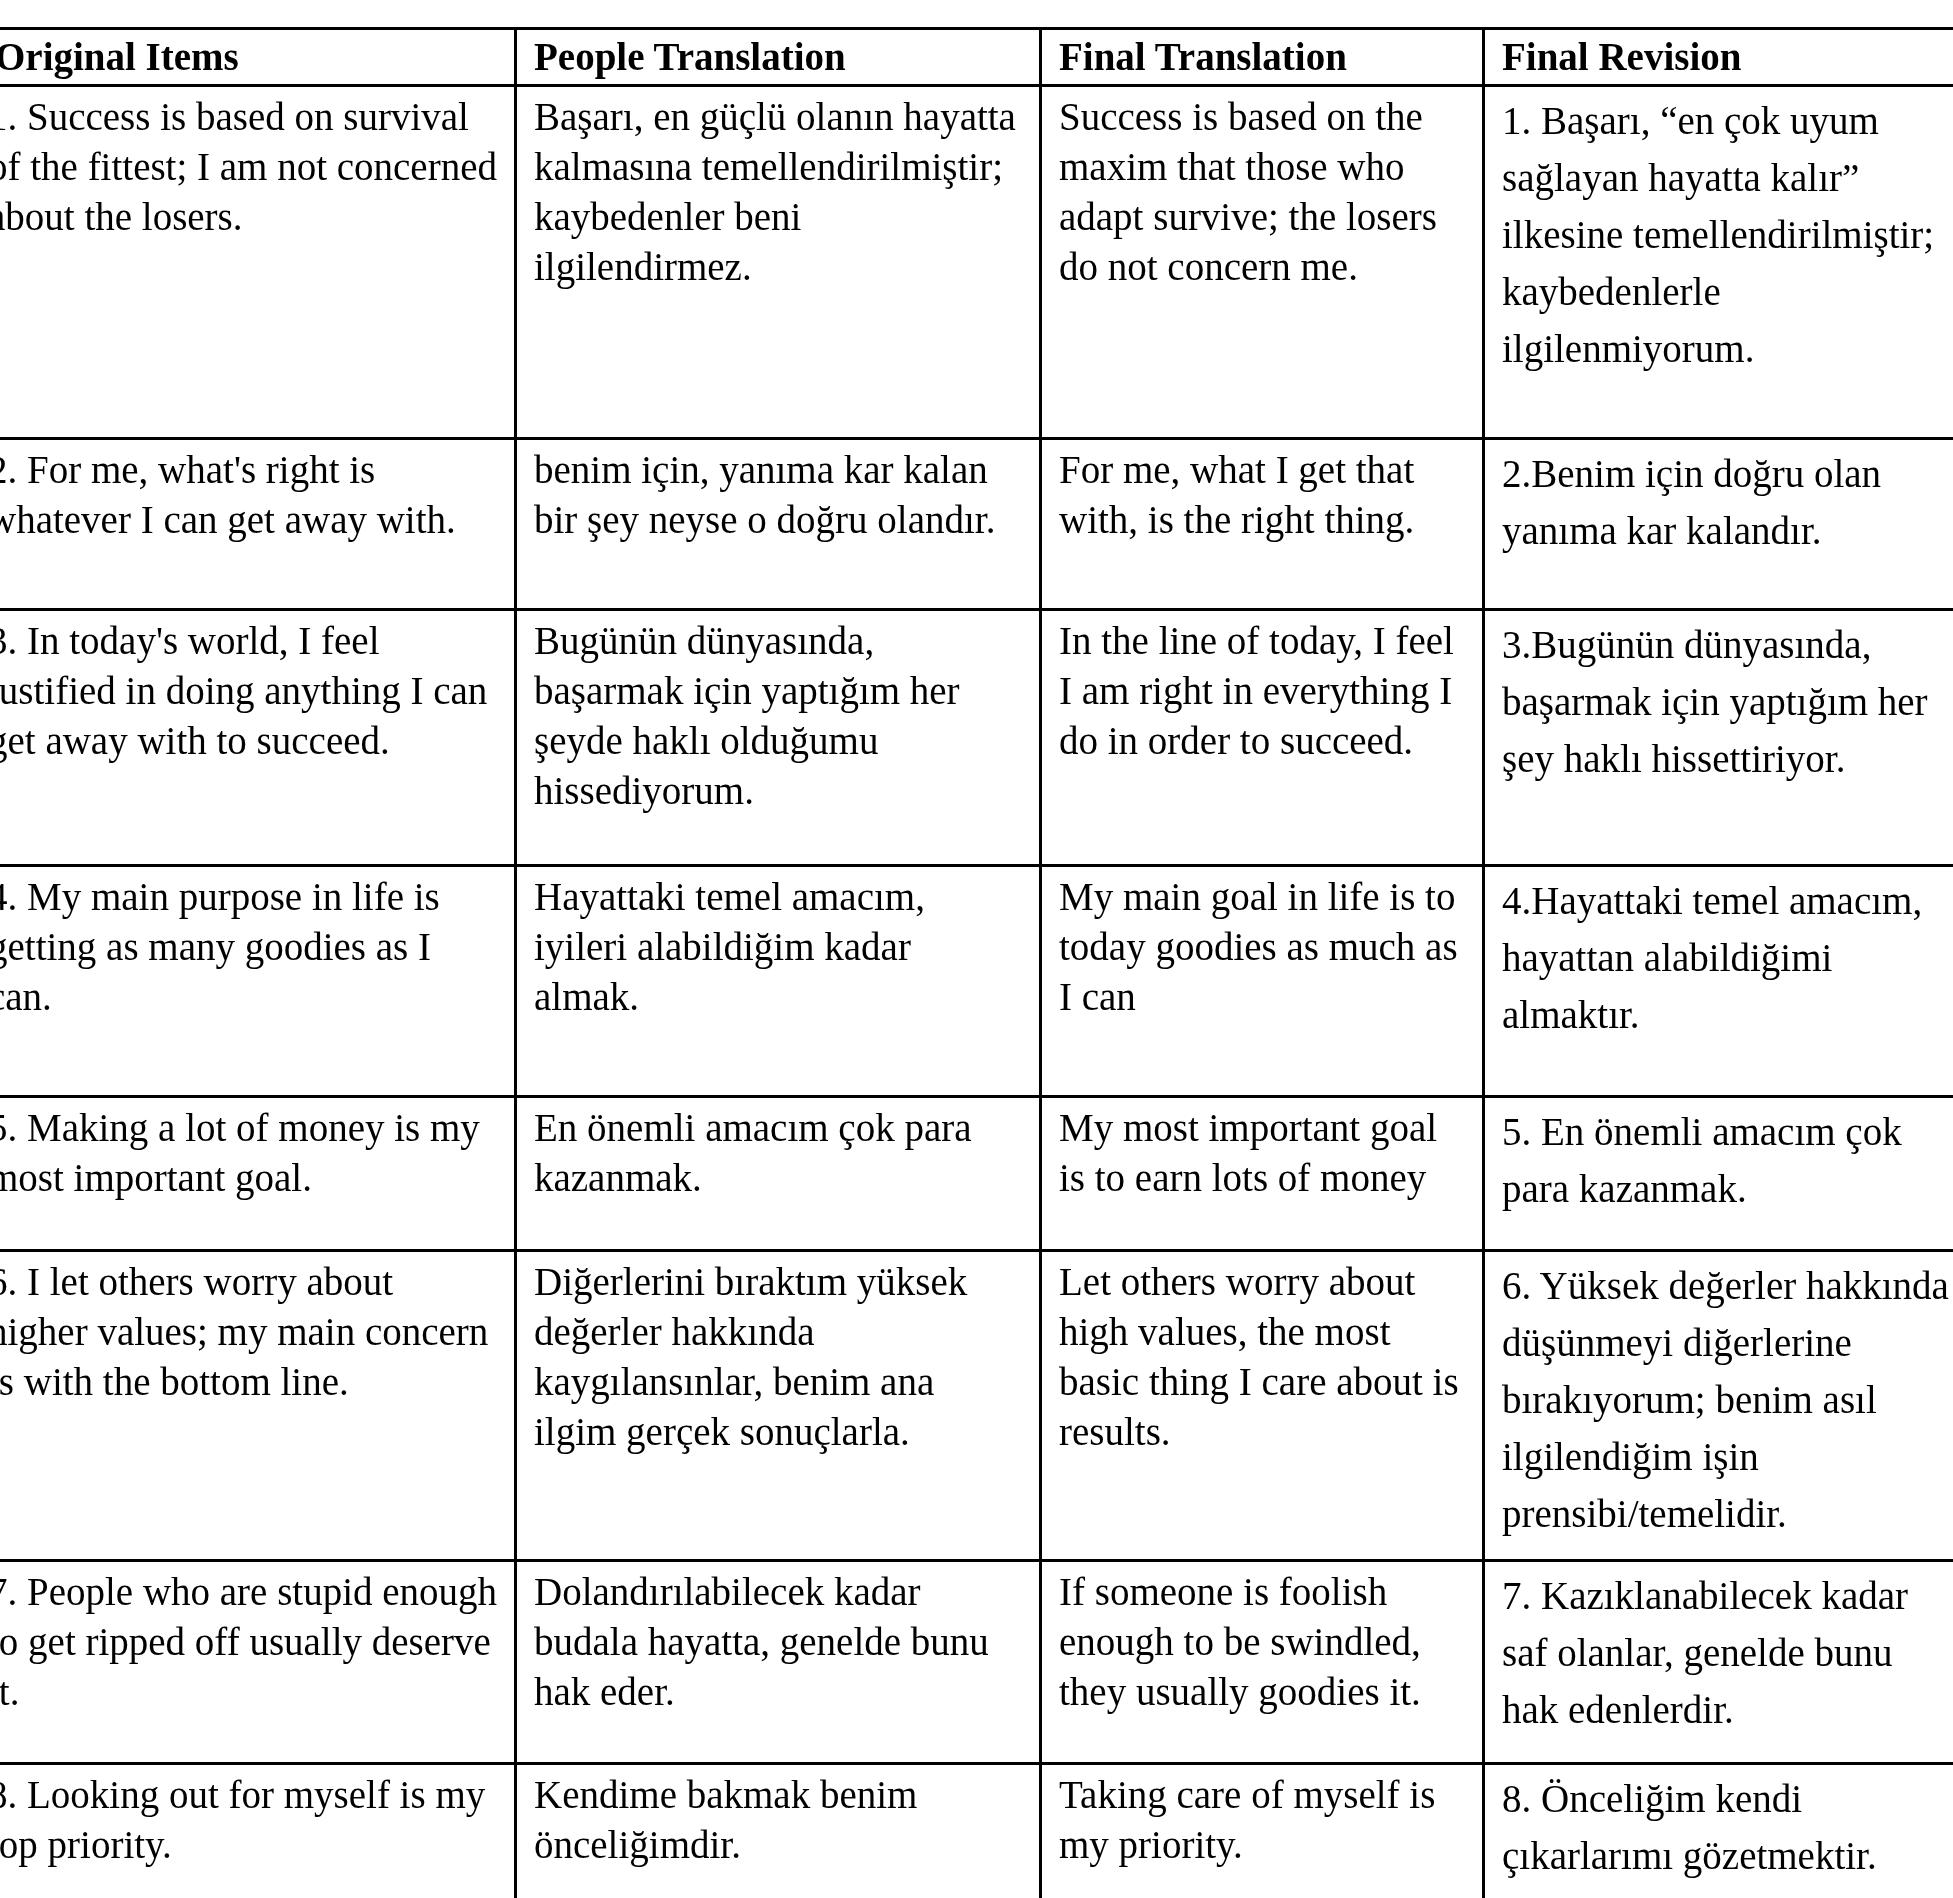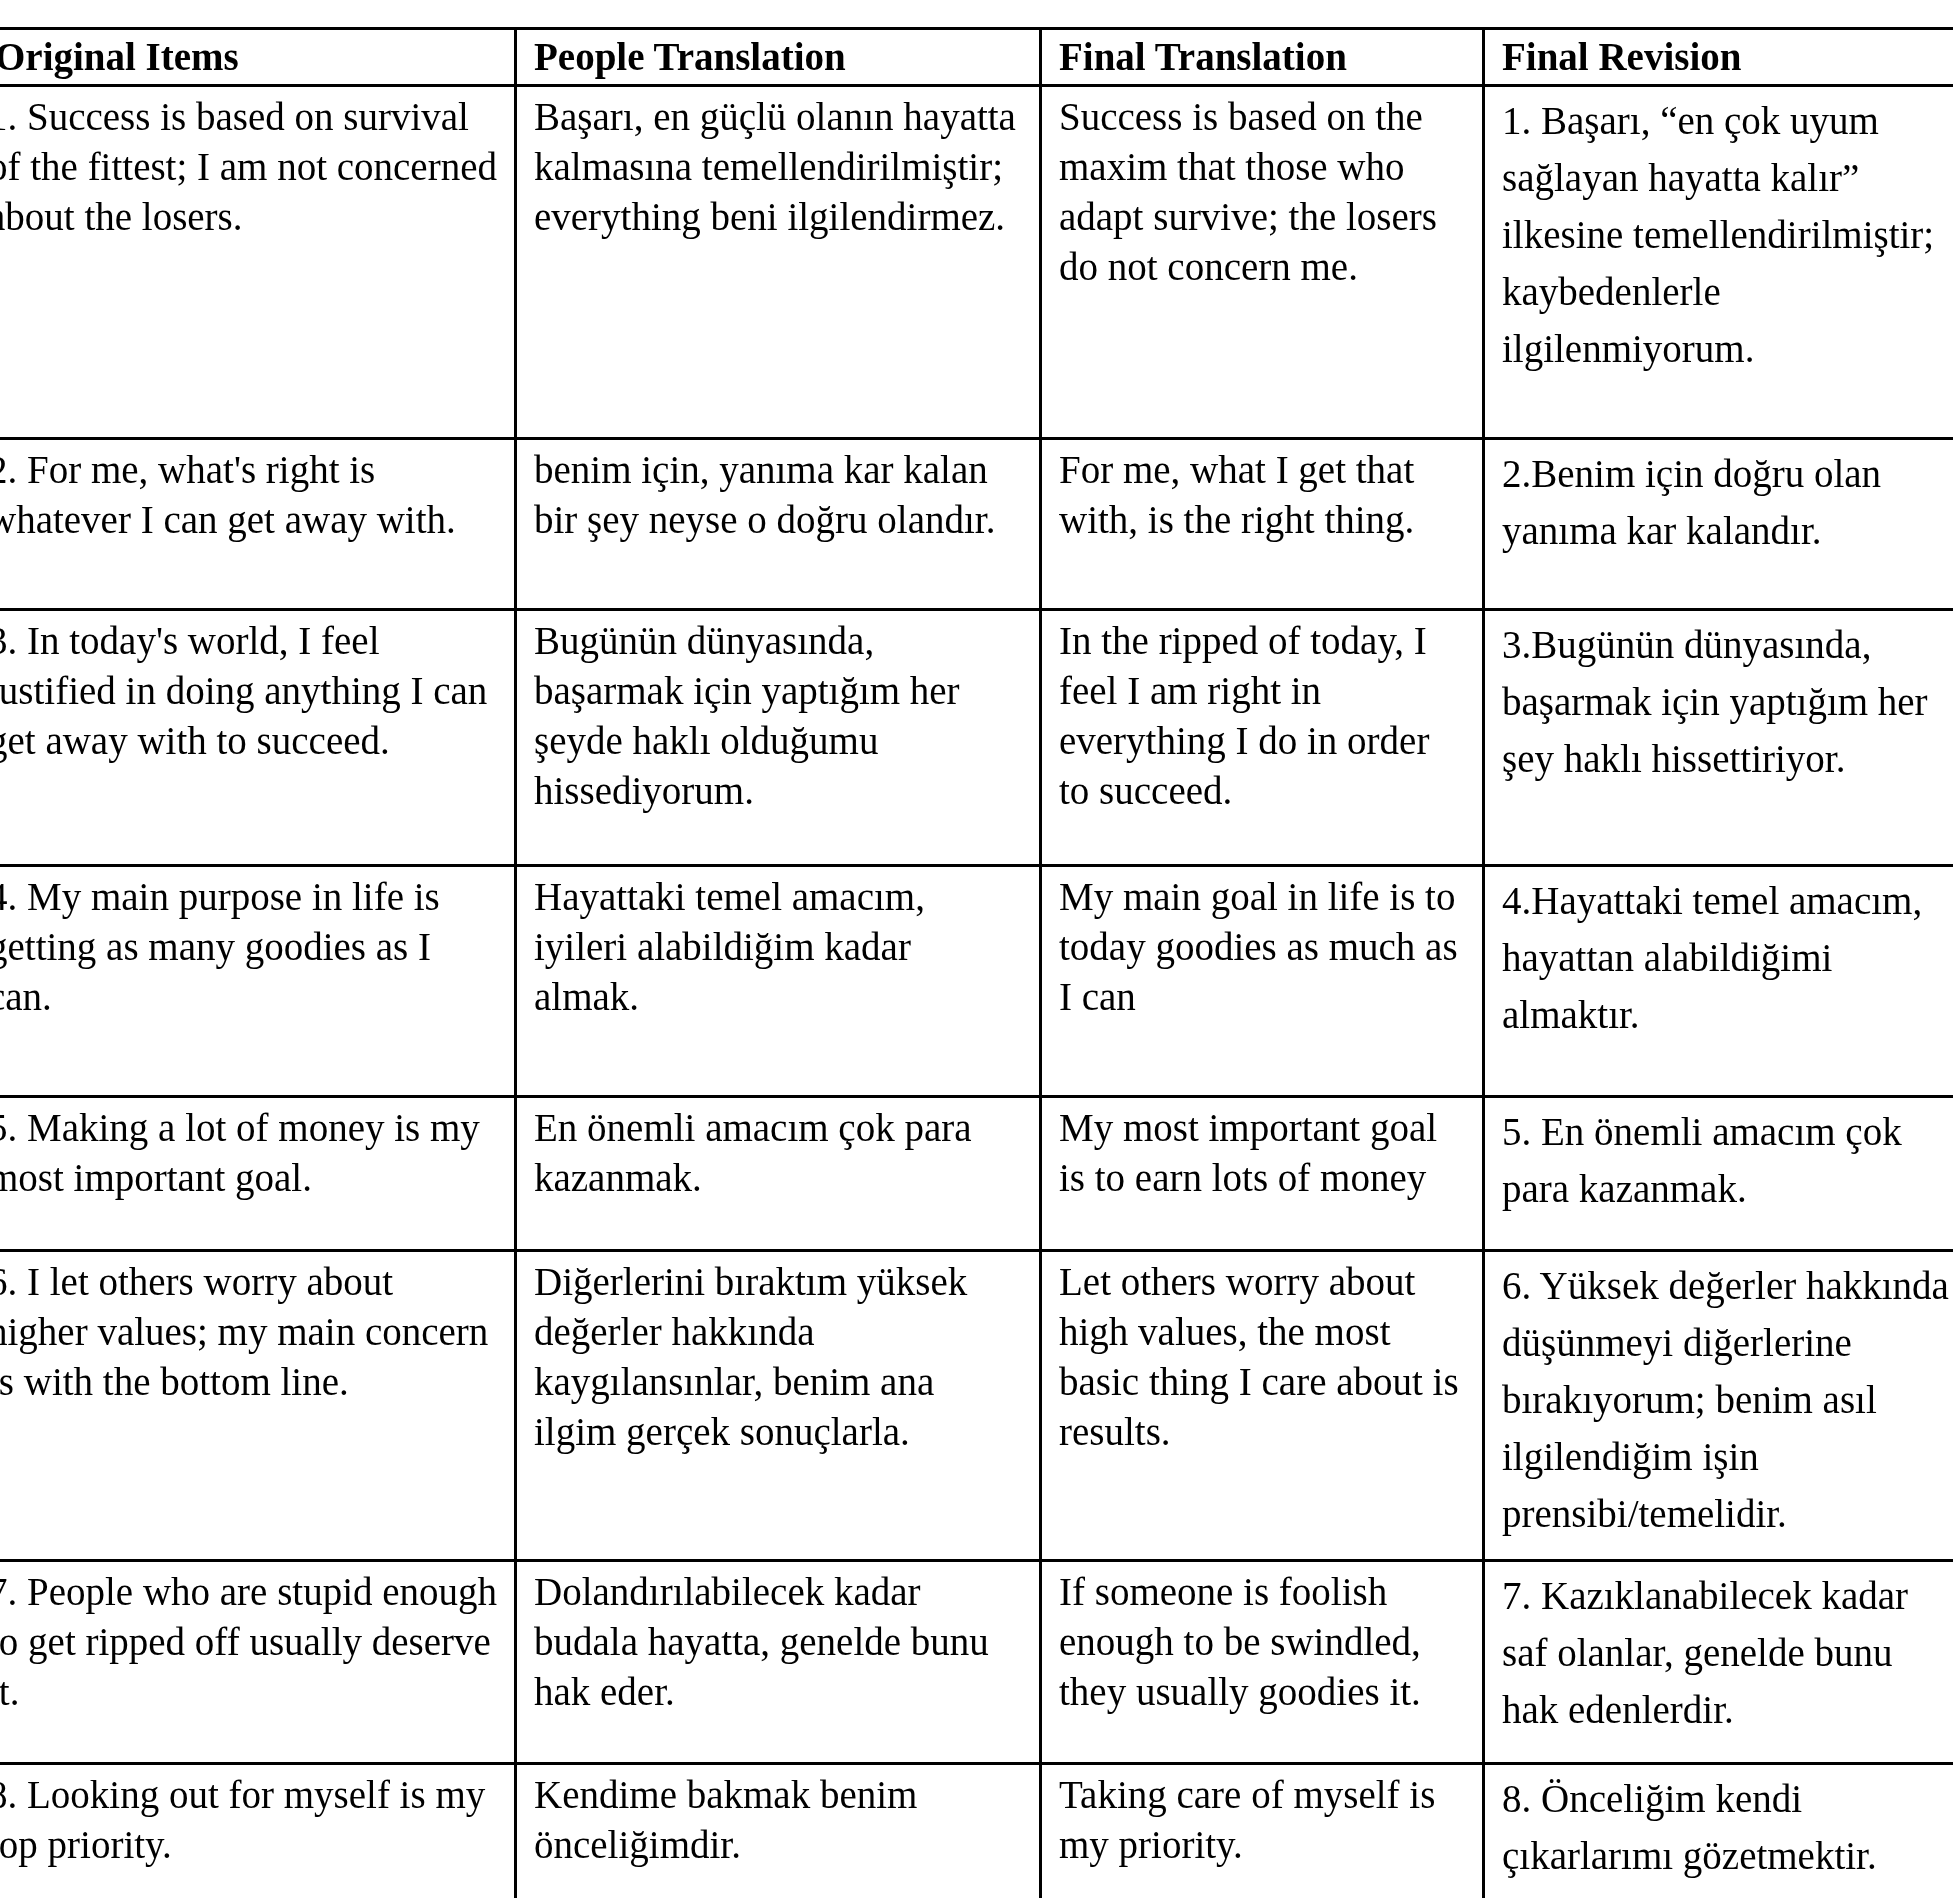--- a/index.html
+++ b/index.html
@@ -71,34 +71,34 @@
       <tr>
         <th>Original Items</th>
         <th>People Translation</th>
         <th>Final Translation</th>
         <th>Final Revision</th>
       </tr>
     </thead>
     <tbody>
       <tr class="r1">
         <td class="c1">1. Success is based on survival of the fittest; I am not concerned about the losers.</td>
-        <td class="c2">Başarı, en güçlü olanın hayatta kalmasına temellendirilmiştir; everything beni ilgilendirmez.</td>
+        <td class="c2">Başarı, en güçlü olanın hayatta kalmasına temellendirilmiştir; kaybedenler beni ilgilendirmez.</td>
         <td class="c3">Success is based on the maxim that those who adapt survive; the losers do not concern me.</td>
         <td class="c4">1. Başarı, “en çok uyum sağlayan hayatta kalır” ilkesine temellendirilmiştir; kaybedenlerle ilgilenmiyorum.</td>
       </tr>
       <tr class="r2">
         <td class="c1">2. For me, what's right is whatever I can get away with.</td>
         <td class="c2">benim için, yanıma kar kalan bir şey neyse o doğru olandır.</td>
         <td class="c3">For me, what I get that with, is the right thing.</td>
         <td class="c4">2.Benim için doğru olan yanıma kar kalandır.</td>
       </tr>
       <tr class="r3">
         <td class="c1">3. In today's world, I feel justified in doing anything I can get away with to succeed.</td>
         <td class="c2">Bugünün dünyasında, başarmak için yaptığım her şeyde haklı olduğumu hissediyorum.</td>
-        <td class="c3">In the ripped of today, I feel I am right in everything I do in order to succeed.</td>
+        <td class="c3">In the line of today, I feel I am right in everything I do in order to succeed.</td>
         <td class="c4">3.Bugünün dünyasında, başarmak için yaptığım her şey haklı hissettiriyor.</td>
       </tr>
       <tr class="r4">
         <td class="c1">4. My main purpose in life is getting as many goodies as I can.</td>
         <td class="c2">Hayattaki temel amacım, iyileri alabildiğim kadar almak.</td>
         <td class="c3">My main goal in life is to today goodies as much as I can</td>
         <td class="c4">4.Hayattaki temel amacım, hayattan alabildiğimi almaktır.</td>
       </tr>
       <tr class="r5">
         <td class="c1">5. Making a lot of money is my most important goal.</td>

